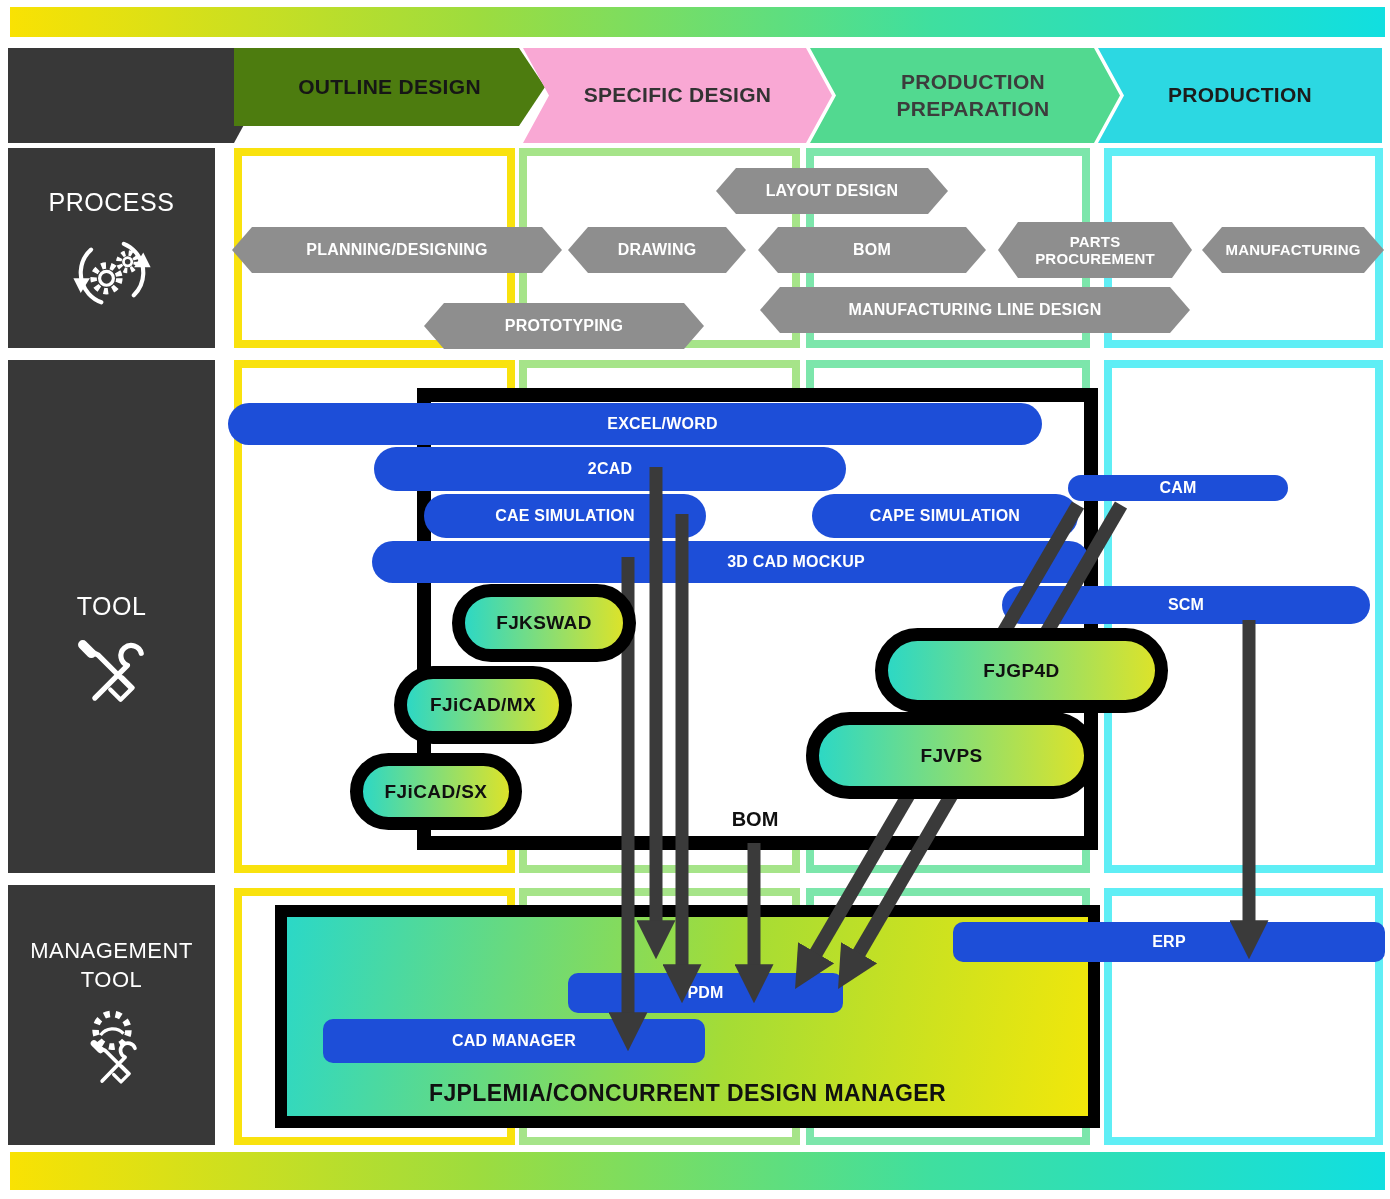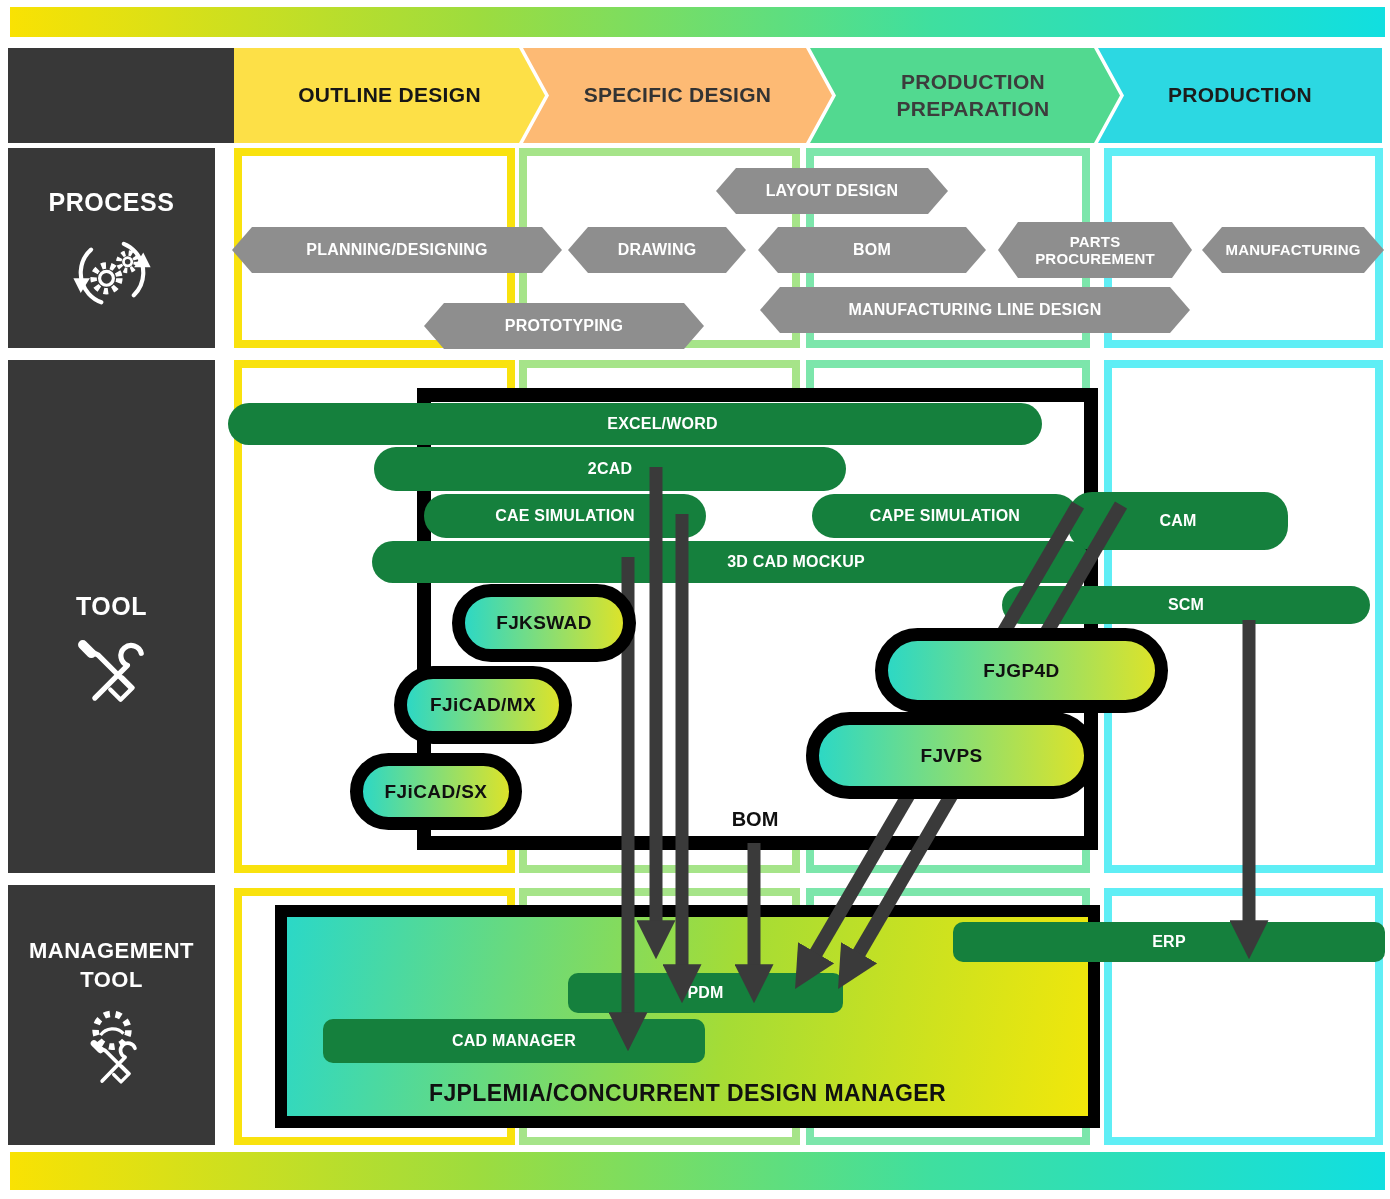--- a/index.html
+++ b/index.html
@@ -9,30 +9,30 @@
   .grad-bar{background:linear-gradient(90deg,#f9e203,#9ddc3e 34%,#3fdf9f 67%,#11dfe0);}
   
   .chev{display:flex;align-items:center;justify-content:center;text-align:center;
     font-weight:bold;font-size:21px;letter-spacing:.3px;line-height:1.25;z-index:1;}
   .chev-first{clip-path:polygon(0 0,calc(100% - 26px) 0,100% 50%,calc(100% - 26px) 100%,0 100%);}
   .chev-mid{clip-path:polygon(0 0,calc(100% - 26px) 0,100% 50%,calc(100% - 26px) 100%,0 100%,26px 50%);}
   .chev-last{clip-path:polygon(0 0,100% 0,100% 100%,0 100%,26px 50%);}
   
   .rowbox{background:#383838;color:#fff;display:flex;flex-direction:column;
     align-items:center;z-index:1;}
-  .rowbox .lbl{font-weight:bold;text-align:center;letter-spacing:.5px;line-height:1.3;}
+  .rowbox .lbl{font-weight:normal;text-align:center;letter-spacing:.5px;line-height:1.3;}
   
   .colbox{border-style:solid;border-width:8px;background:#fff;z-index:0;}
   
   .hex{background:#8e8e8e;color:#fff;font-weight:bold;font-size:16px;letter-spacing:.2px;
     display:flex;align-items:center;justify-content:center;text-align:center;line-height:1.15;
     clip-path:polygon(20px 0,calc(100% - 20px) 0,100% 50%,calc(100% - 20px) 100%,20px 100%,0 50%);
     z-index:3;}
   
-  .pill{background:#15803d;color:#fff;font-weight:bold;font-size:16px;letter-spacing:.2px;
+  .pill{background:#1d4ed8;color:#fff;font-weight:bold;font-size:16px;letter-spacing:.2px;
     border-radius:24px;display:flex;align-items:center;justify-content:center;z-index:3;}
   .pill-sq{border-radius:10px;}
   
   .fjpill{border:13px solid #000;border-radius:44px;
     background:linear-gradient(90deg,#2dd8c4,#dce32a);
     color:#101010;font-weight:bold;font-size:19px;letter-spacing:.4px;
     display:flex;align-items:center;justify-content:center;z-index:5;}
   
   .toolframe{border:14px solid #000;background:#fff;z-index:2;}
   .mgmtframe{border:12px solid #000;
@@ -43,24 +43,24 @@
 </style>
 </head>
 <body>
 
 <div class="canvas">
 
   <div class="abs grad-bar" style="left:10px;top:7px;width:1375px;height:30px;"></div>
   <div class="abs grad-bar" style="left:10px;top:1152px;width:1375px;height:38px;"></div>
 
   <div class="abs chev chev-first" style="left:8px;top:48px;width:252px;height:95px;background:#383838;"></div>
-  <div class="abs chev chev-first" style="left:234px;top:48px;width:311px;height:95px;background:#fde047;color:#161616;">
+  <div class="abs chev chev-first" style="left:234px;top:48px;width:311px;height:78px;background:#4d7c0f;color:#161616;">
     <span>OUTLINE DESIGN</span>
   </div>
-  <div class="abs chev chev-mid" style="left:523px;top:48px;width:309px;height:95px;background:#fdba74;color:#333;">
+  <div class="abs chev chev-mid" style="left:523px;top:48px;width:309px;height:95px;background:#f9a8d4;color:#333;">
     <span>SPECIFIC DESIGN</span>
   </div>
   <div class="abs chev chev-mid" style="left:810px;top:48px;width:310px;height:95px;background:#52d990;color:#3c3c3c;padding:0 40px 0 56px;">
     <span>PRODUCTION PREPARATION</span>
   </div>
   <div class="abs chev chev-last" style="left:1098px;top:48px;width:284px;height:95px;background:#2cd8e2;color:#1c1c1c;">
     <span>PRODUCTION</span>
   </div>
 
   <div class="abs rowbox" style="left:8px;top:148px;width:207px;height:200px;">
@@ -127,21 +127,21 @@
   <div class="abs hex" style="left:1202px;top:227px;width:182px;height:46px;font-size:15px;">MANUFACTURING</div>
   <div class="abs hex" style="left:424px;top:287px;width:280px;height:46px;margin-top:16px;">PROTOTYPING</div>
   <div class="abs hex" style="left:760px;top:287px;width:430px;height:46px;">MANUFACTURING LINE DESIGN</div>
 
   <div class="abs toolframe" style="left:417px;top:388px;width:681px;height:462px;"></div>
 
   <div class="abs pill" style="left:228px;top:403px;width:814px;height:42px;padding-left:55px;">EXCEL/WORD</div>
   <div class="abs pill" style="left:374px;top:447px;width:472px;height:44px;">2CAD</div>
   <div class="abs pill" style="left:424px;top:494px;width:282px;height:44px;">CAE SIMULATION</div>
   <div class="abs pill" style="left:812px;top:494px;width:266px;height:44px;">CAPE SIMULATION</div>
-  <div class="abs pill" style="left:1068px;top:492px;width:220px;height:58px;">CAM</div>
+  <div class="abs pill" style="left:1068px;top:475px;width:220px;height:26px;">CAM</div>
   <div class="abs pill" style="left:372px;top:541px;width:718px;height:42px;padding-left:130px;">3D CAD MOCKUP</div>
   <div class="abs pill" style="left:1002px;top:586px;width:368px;height:38px;">SCM</div>
 
   <svg class="overlay" width="1390" height="1199">
     <defs>
       <marker id="ah" markerWidth="3" markerHeight="3" refX="0.6" refY="1.5" orient="auto">
         <path d="M0 0 L3 1.5 L0 3 z" fill="#3a3a3a"></path>
       </marker>
     </defs>
     <g stroke="#3a3a3a">

